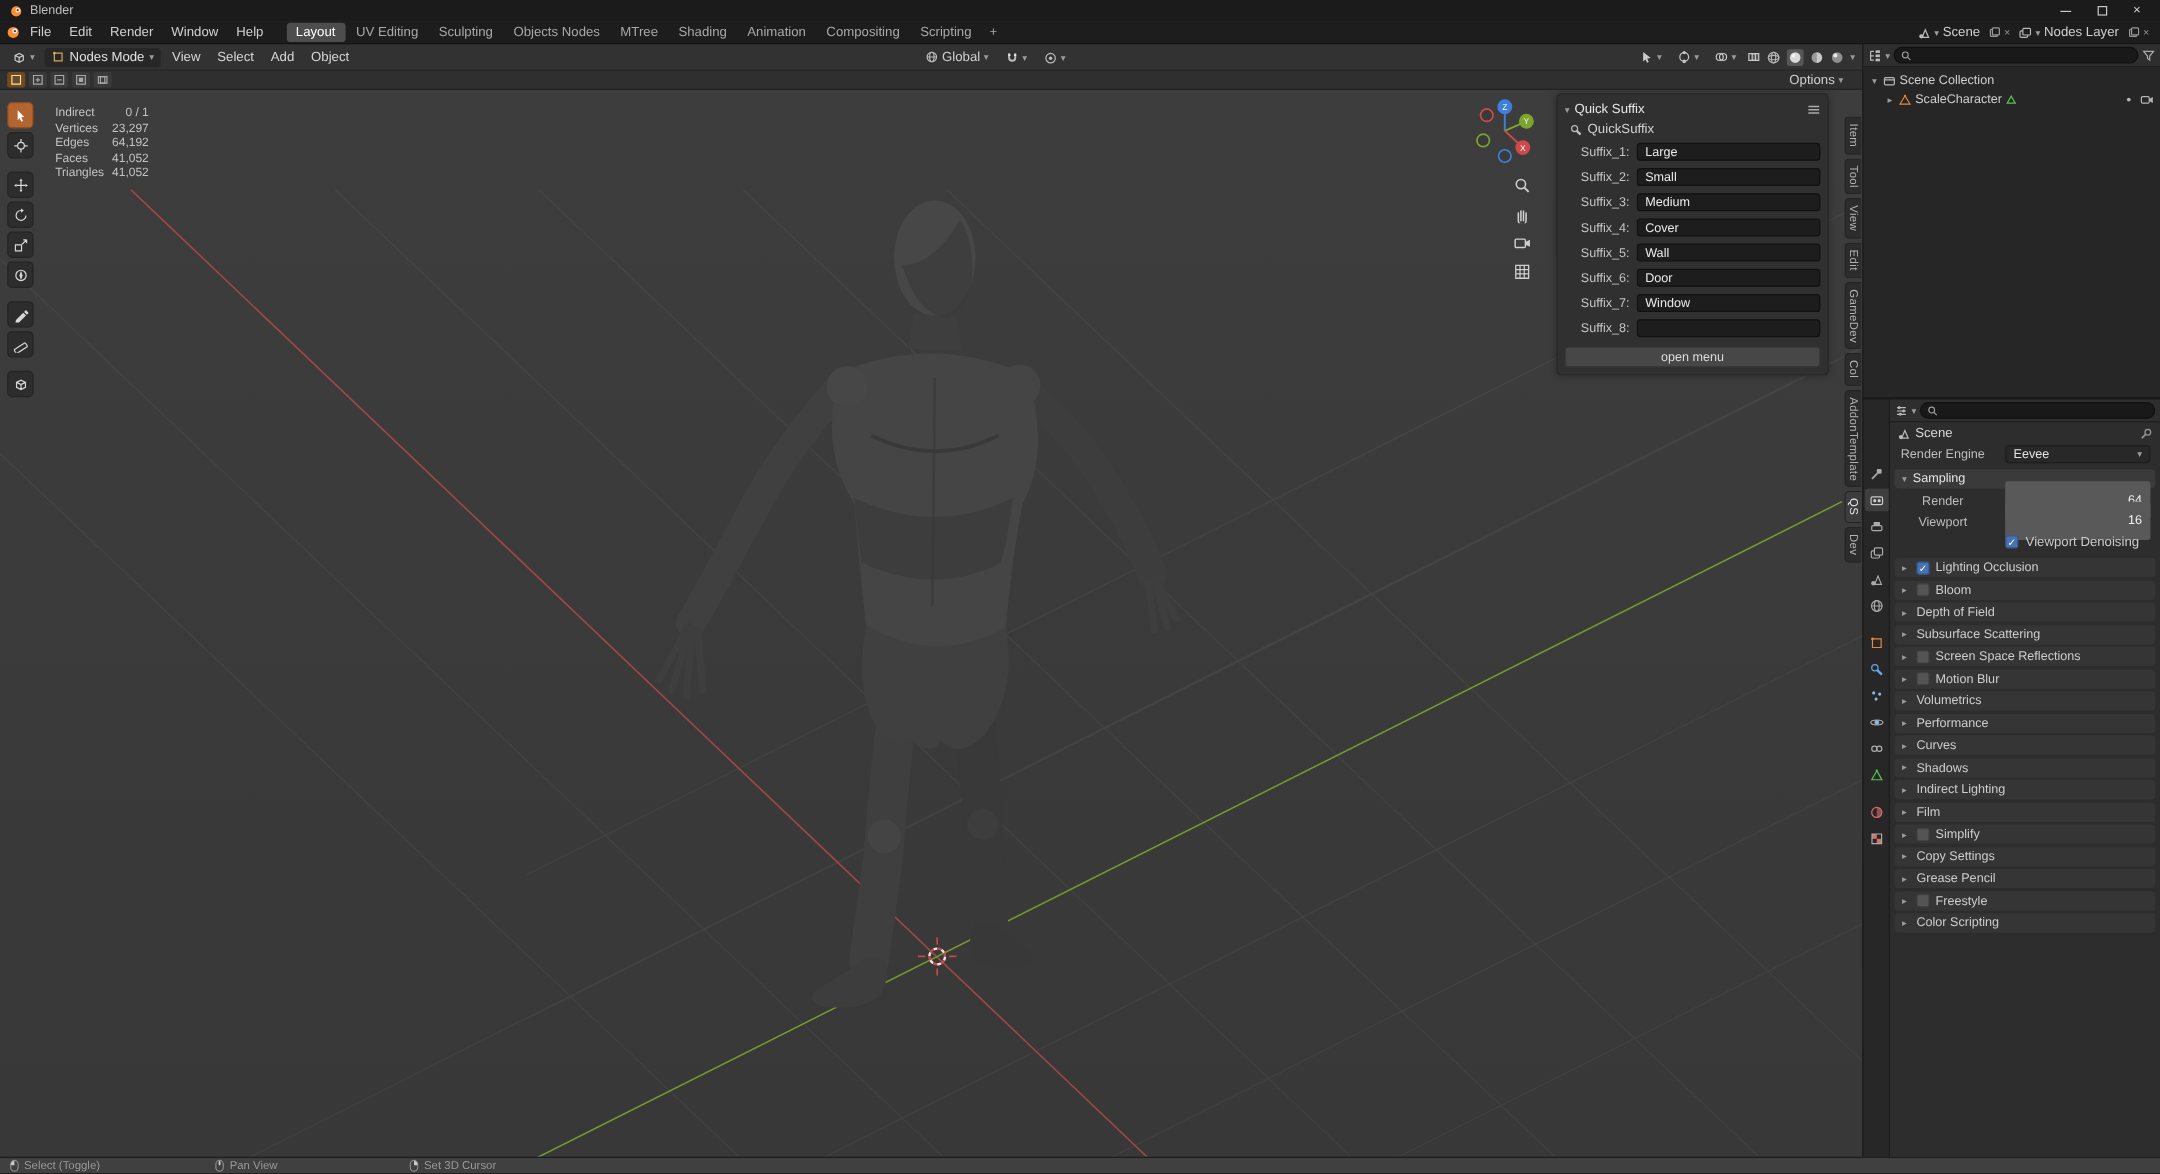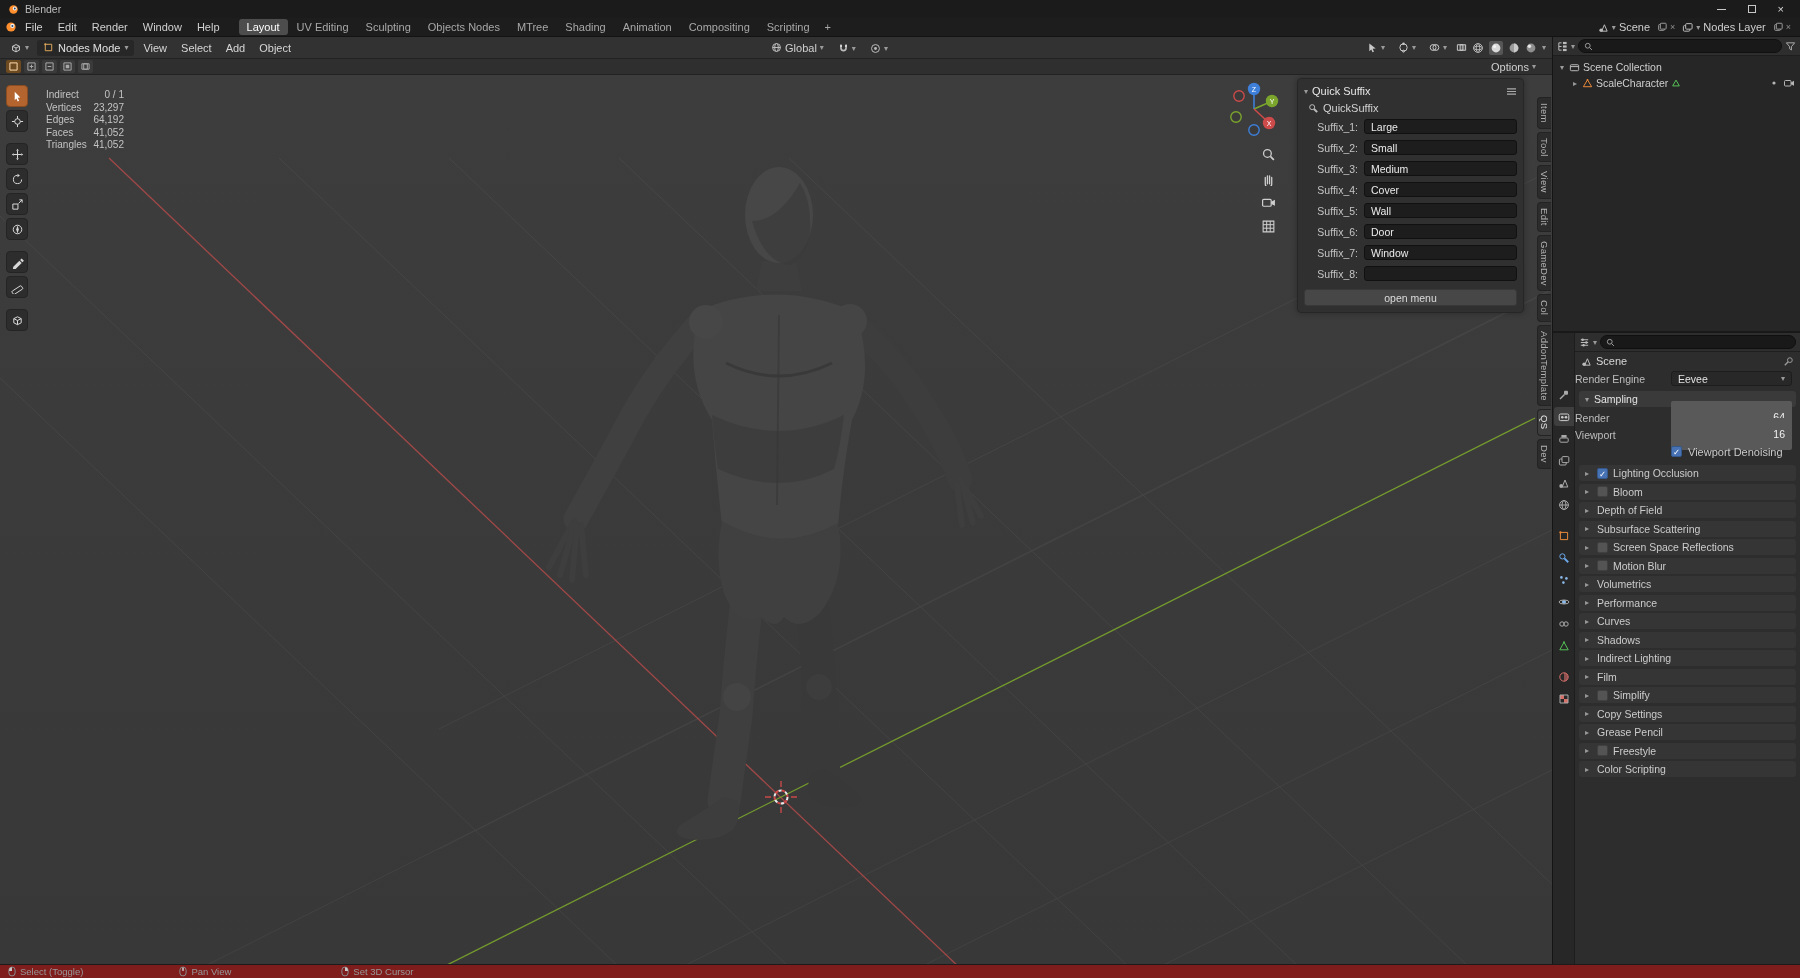--- a/index.html
+++ b/index.html
@@ -93,38 +93,38 @@
   .pstrip{width:22px;background:#272727;border-right:1px solid #1d1d1d;display:flex;flex-direction:column;
     align-items:center;padding-top:52px;gap:3px}
   .pt{width:20px;height:19px;display:flex;align-items:center;justify-content:center;border-radius:3px 0 0 3px}
   .pt.active{background:#3e3e3e}
   .pgap{height:6px}
   .pmain{flex:1;display:flex;flex-direction:column;min-width:0}
   .phead{height:19px;background:#2e2e2e;border-bottom:1px solid #1f1f1f;display:flex;align-items:center;gap:3px;padding:0 4px}
   .pcrumb{height:18px;display:flex;align-items:center;gap:4px;padding:0 6px;color:#d6d6d6}
   .pin{margin-left:auto}
   .prow{display:flex;align-items:center;height:17px;padding-right:8px}
-  .plabel{width:96px;text-align:left;padding-right:8px;color:#bdbdbd;font-size:10.5px}
+  .plabel{width:96px;text-align:center;padding-right:8px;color:#bdbdbd;font-size:10.5px}
   .dd{flex:1;height:15px;background:#282828;border:1px solid #1d1d1d;border-radius:3px;
     display:flex;align-items:center;padding:0 6px;color:#e2e2e2;font-size:10.5px}
   .dd .chev{margin-left:auto}
   .panelhead{height:16px;margin:4px 4px 2px 4px;background:#3a3a3a;border-radius:3px;
     display:flex;align-items:center;gap:5px;padding:0 6px;color:#e4e4e4;font-size:10.5px}
   .numfield{flex:1;height:14px;background:#595959;border-radius:2px;display:flex;align-items:center;
     justify-content:flex-end;padding:16px 7px;color:#f2f2f2;font-size:10.5px;margin-bottom:1px}
   .cb{width:11px;height:11px;background:#545454;border:1px solid #404040;border-radius:2px;flex:none}
   .cb.checked{background:#4772b3;border-color:#35588c}
   .cb.checked::after{content:"\2713";display:block;color:#fff;font-size:8.5px;line-height:10px;text-align:center}
   .seclist{margin-top:5px}
   .psec{height:16px;margin:0 4px 2.5px 4px;background:#353535;border-radius:3px;
     display:flex;align-items:center;gap:5px;padding:0 6px;color:#cccccc;font-size:10.5px}
   .psec .tri{color:#9a9a9a;font-size:8px;width:7px}
 
   
-  .statusbar{position:absolute;left:0;right:0;bottom:0;height:14px;background:#7f1d1d;
+  .statusbar{position:absolute;left:0;right:0;bottom:0;height:14px;background:#404040;
     border-top:1px solid #1c1c1c;display:flex;align-items:center;color:#989898;font-size:9.5px}
   .st-item{display:flex;align-items:center;gap:4px}
 
   svg{display:block}
   .ic line,.ic path,.ic rect,.ic circle,.ic ellipse{vector-effect:non-scaling-stroke}
 </style>
 </head>
 <body>
 
 <div class="app">

